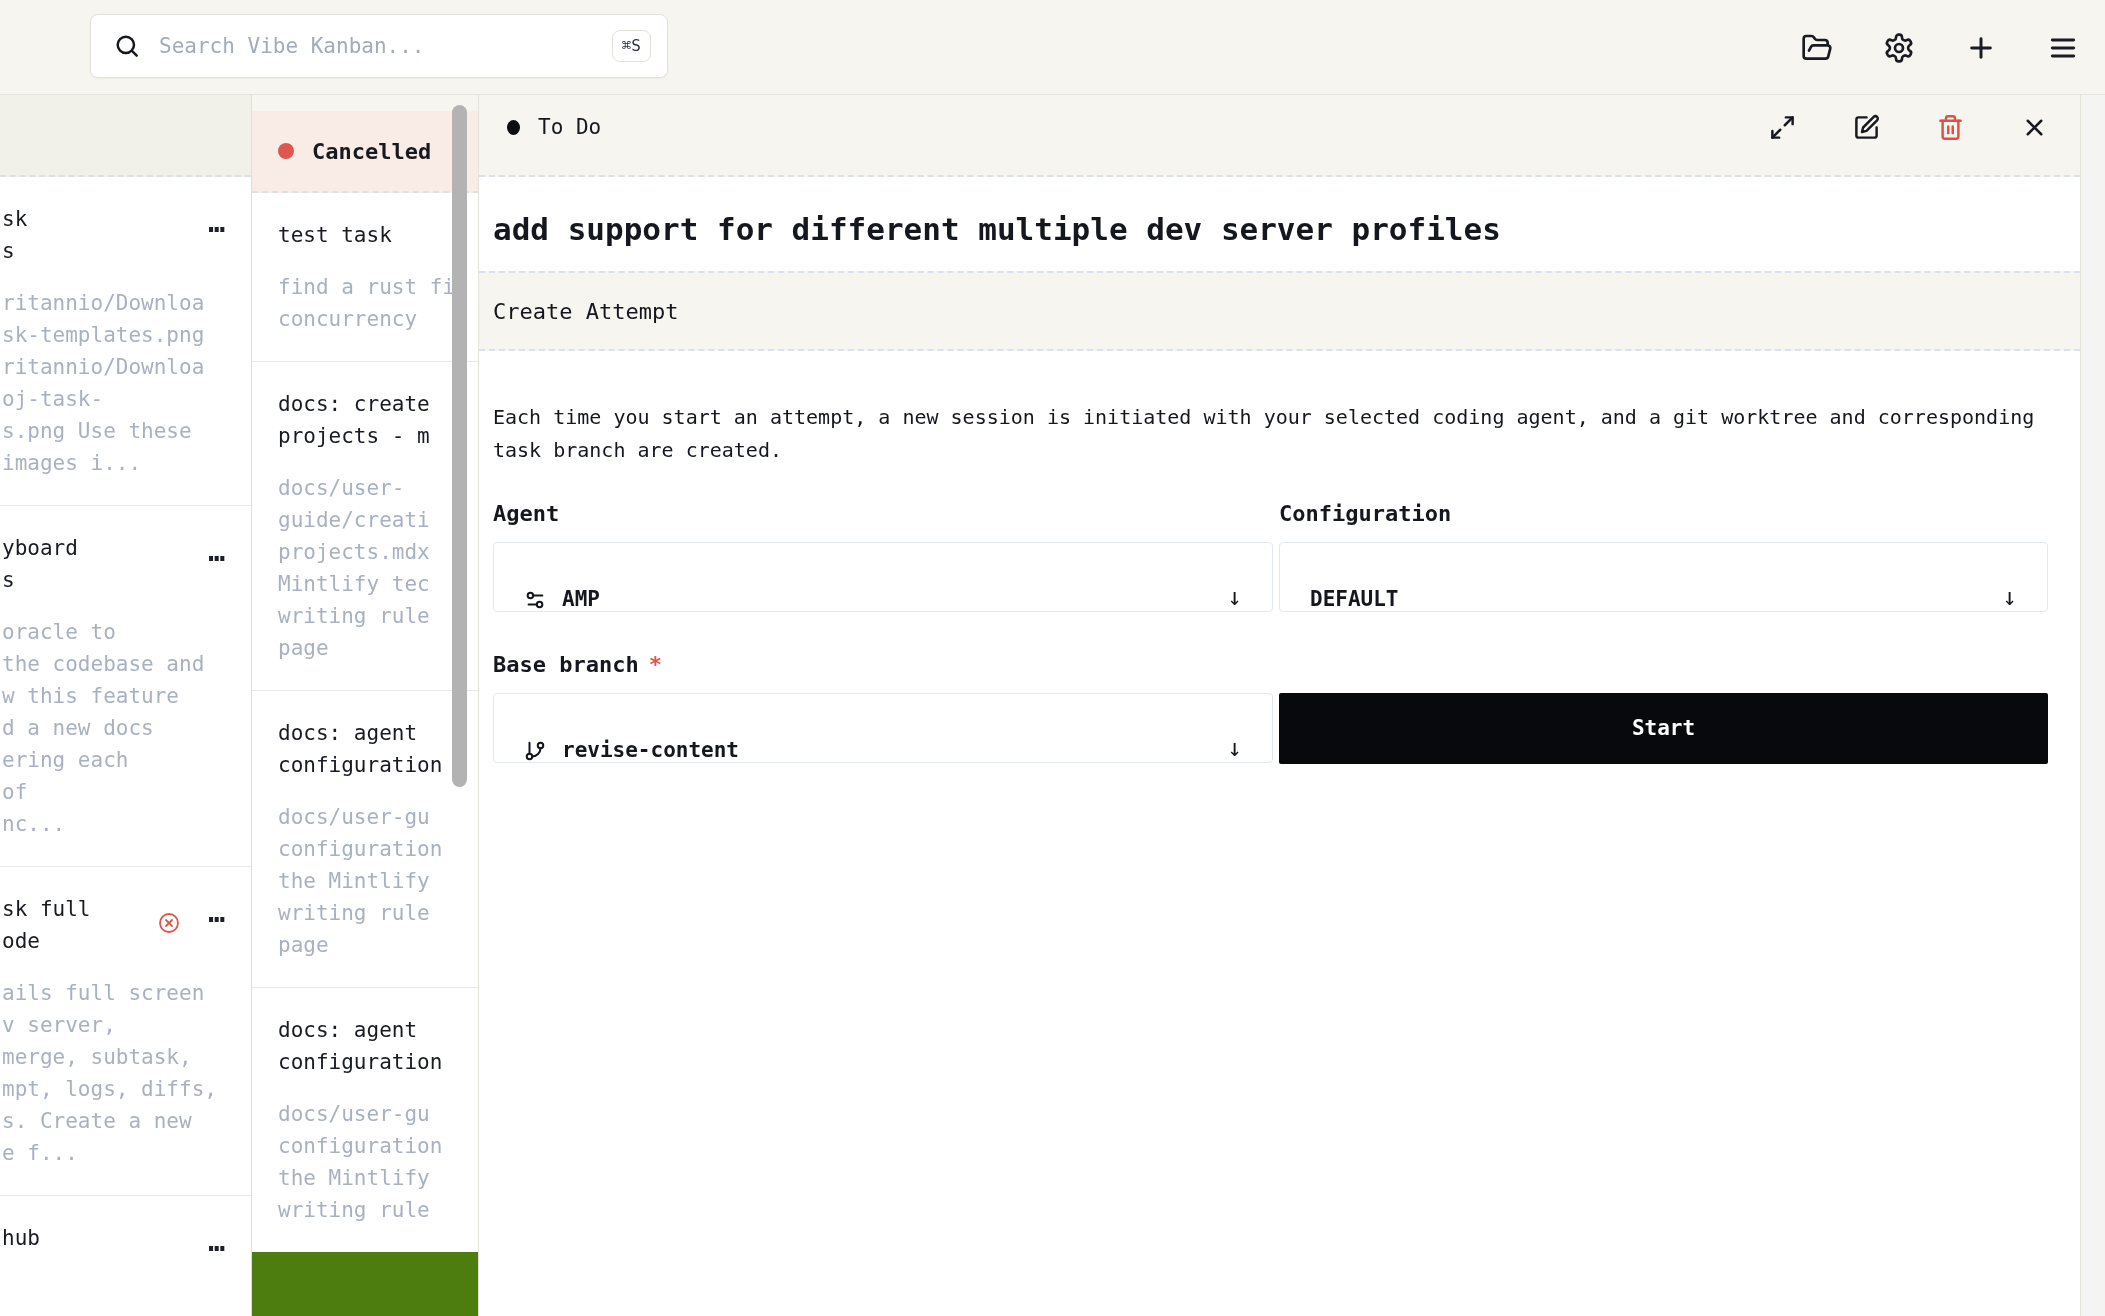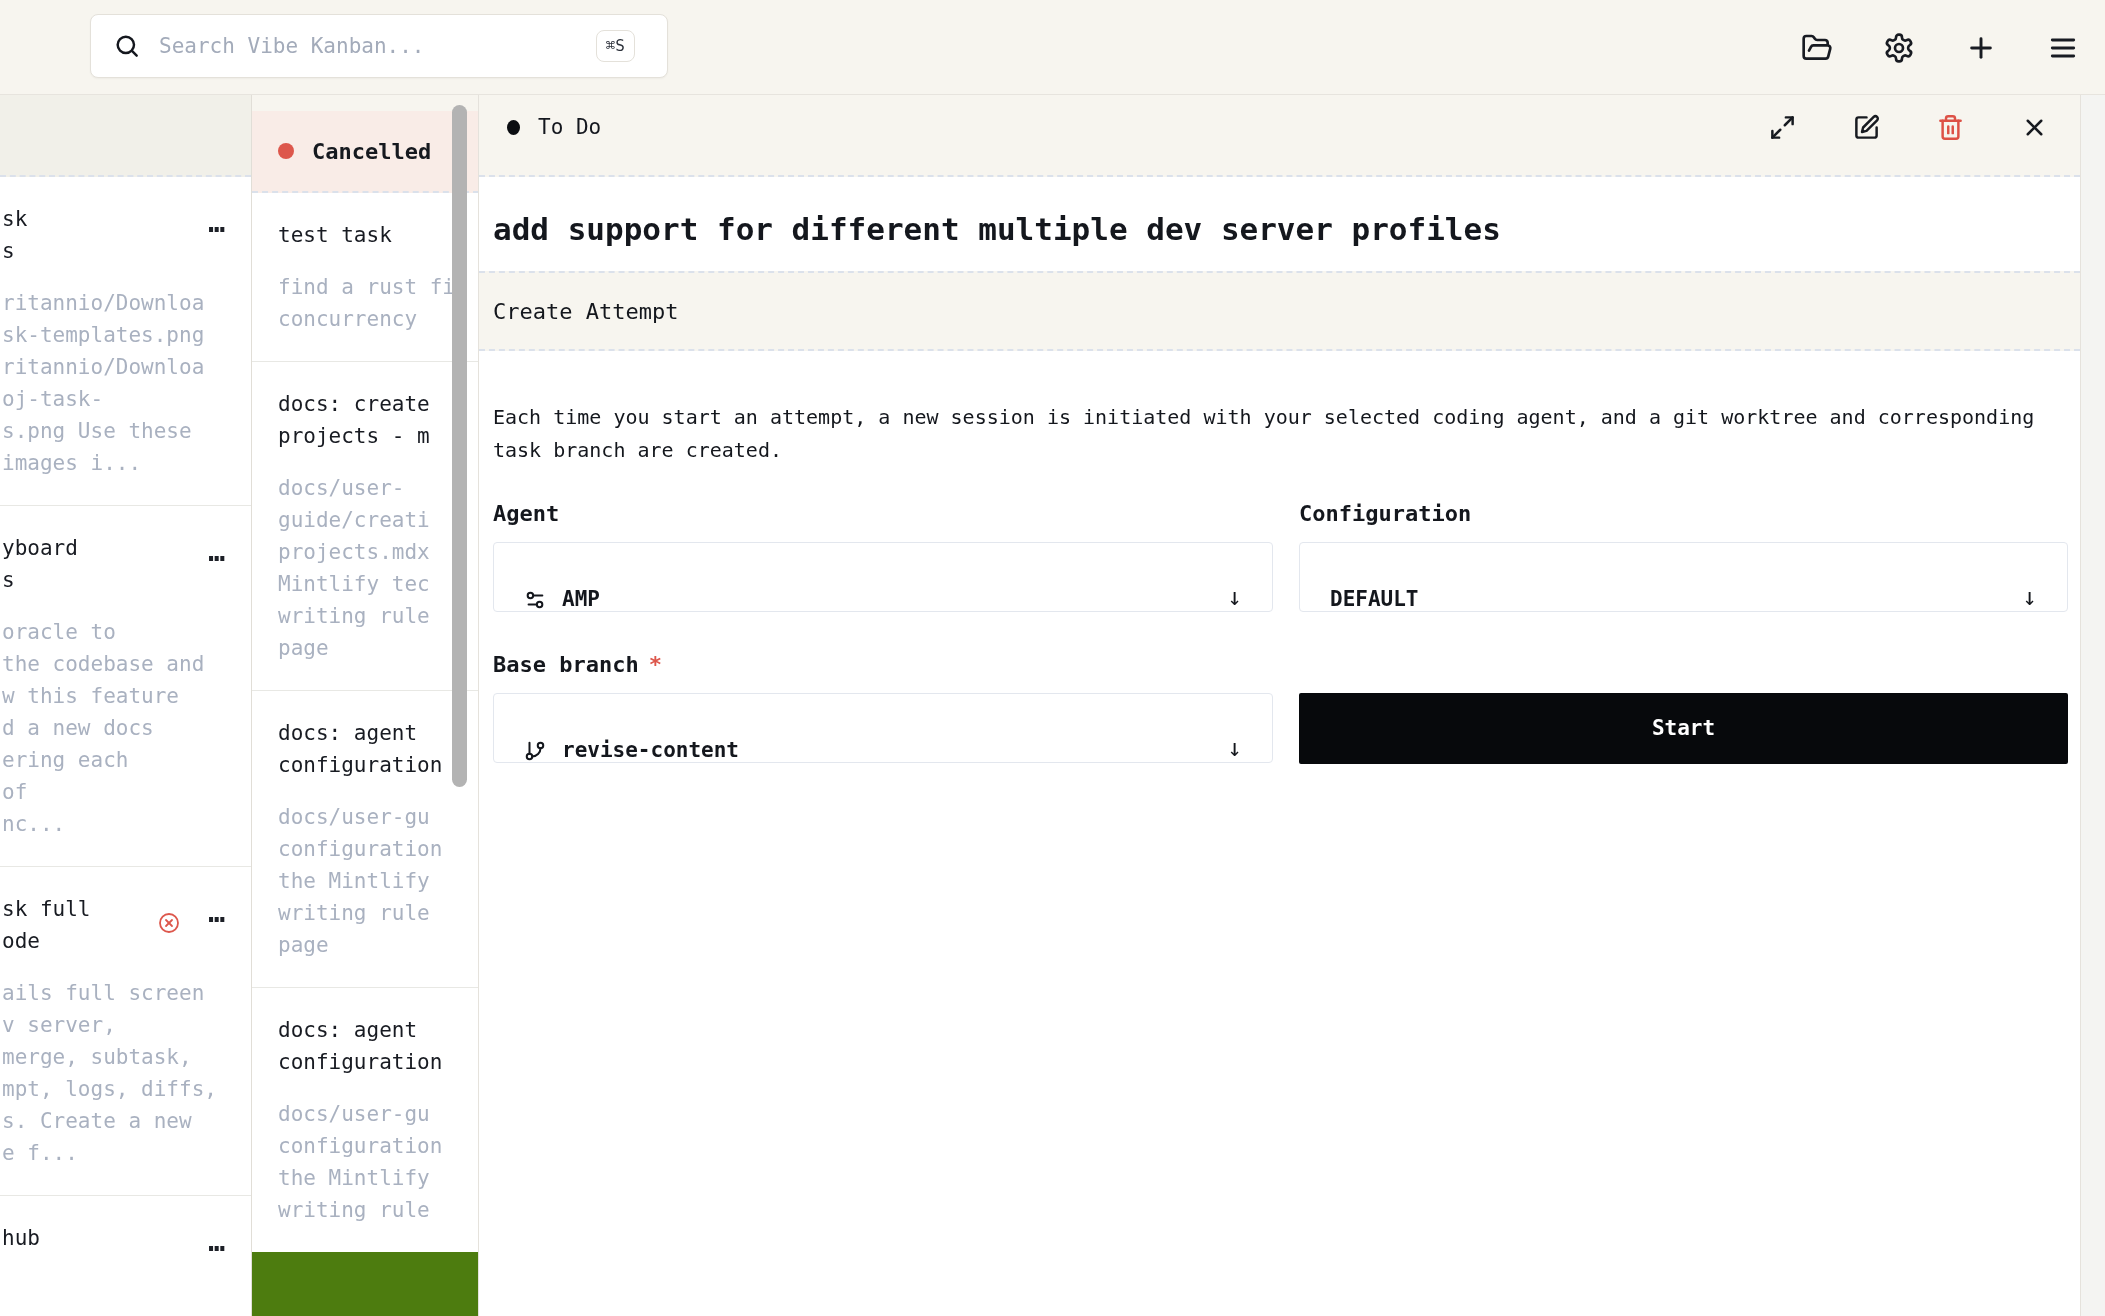--- a/index.html
+++ b/index.html
@@ -2,21 +2,21 @@
 <html><head>
 <meta charset="utf-8">
 <style>
   * { margin:0; padding:0; box-sizing:border-box; }
   html,body { width:2105px; height:1316px; }
   body { font-family:"DejaVu Sans Mono","Liberation Mono",monospace; background:#f7f5ef; color:#14171e; }
   .screen { position:relative; width:2105px; height:1316px; overflow:hidden; background:#f7f5ef; }
 
   
   .topbar { position:absolute; left:0; top:0; width:2105px; height:95px; background:#f7f5ef; border-bottom:1px solid #e7e4de; }
-  .search { position:absolute; left:90px; top:14px; width:578px; height:64px; background:#ffffff; border:1px solid #e4e1da; border-radius:8px; display:flex; align-items:center; padding:0 32px 0 22px; box-shadow:0 1px 2px rgba(0,0,0,.04); }
+  .search { position:absolute; left:90px; top:14px; width:578px; height:64px; background:#ffffff; border:1px solid #e4e1da; border-radius:8px; display:flex; align-items:center; padding:0 16px 0 22px; box-shadow:0 1px 2px rgba(0,0,0,.04); }
   .search svg { flex:0 0 auto; }
   .search input { flex:1 1 auto; border:none; outline:none; background:transparent; font:400 21px/1 "DejaVu Sans Mono","Liberation Mono",monospace; color:#14171e; margin-left:18px; min-width:0; }
   .search input::placeholder { color:#a3abba; }
   .kbd { flex:0 0 auto; border:1px solid #e4e1da; border-radius:8px; background:#fff; padding:7px 9px; font:500 16px/1 "DejaVu Sans Mono","DejaVu Sans","Liberation Mono",monospace; color:#2b303a; }
   .topbar-icons { position:absolute; right:26px; top:0; height:95px; display:flex; align-items:center; gap:50px; }
   .icon-btn { width:32px; height:32px; display:flex; align-items:center; justify-content:center; cursor:pointer; }
 
   
   .board { position:absolute; left:0; top:95px; width:2105px; height:1221px; }
   .col-header { height:82px; display:flex; align-items:center; border-bottom:2px dashed #dbe1eb; }
@@ -53,21 +53,21 @@
   .task-title { margin-top:34px; font-size:31px; font-weight:700; color:#14171d; white-space:nowrap; }
   .task-desc { margin-top:18px; }
   .task-desc div { font-size:22px; line-height:32px; color:#aab2c0; white-space:nowrap; }
 
   .band { margin-top:24px; height:80px; background:#f7f5ef; border-top:2px dashed #dbe1eb; border-bottom:2px dashed #dbe1eb; display:flex; align-items:center; padding:0 14px; }
   .band span { font-size:22px; font-weight:500; color:#14171d; }
 
   .info { margin-top:50px; }
   .info div { font-size:20px; line-height:33px; font-weight:500; color:#14171d; white-space:nowrap; }
 
-  .form { display:grid; grid-template-columns:780px 769px; column-gap:26px; }
+  .form { display:grid; grid-template-columns:780px 769px; column-gap:6px; }
   .field-label { margin-top:34px; margin-bottom:16px; font-size:22px; font-weight:700; color:#14171d; }
   .field-label .req { color:#dd574c; margin-left:10px; font-weight:700; }
   .mt-lg { margin-top:40px; }
   .select { height:70px; border:1px solid #e3e7ee; border-radius:4px; background:#fff; display:flex; align-items:flex-end; padding:0 30px; cursor:pointer; }
   .select .sel-text { margin-left:16px; font-size:21px; font-weight:600; color:#14171d; }
   .select .sel-text.no-icon { margin-left:0; }
   .select .arrow { margin-left:auto; font-size:24px; color:#14171d; }
   .start-btn { height:71px; background:#07090c; border:none; border-radius:2px; color:#ffffff; font:700 21px/1 "DejaVu Sans Mono","Liberation Mono",monospace; cursor:pointer; width:100%; }
 
   svg { display:block; }

